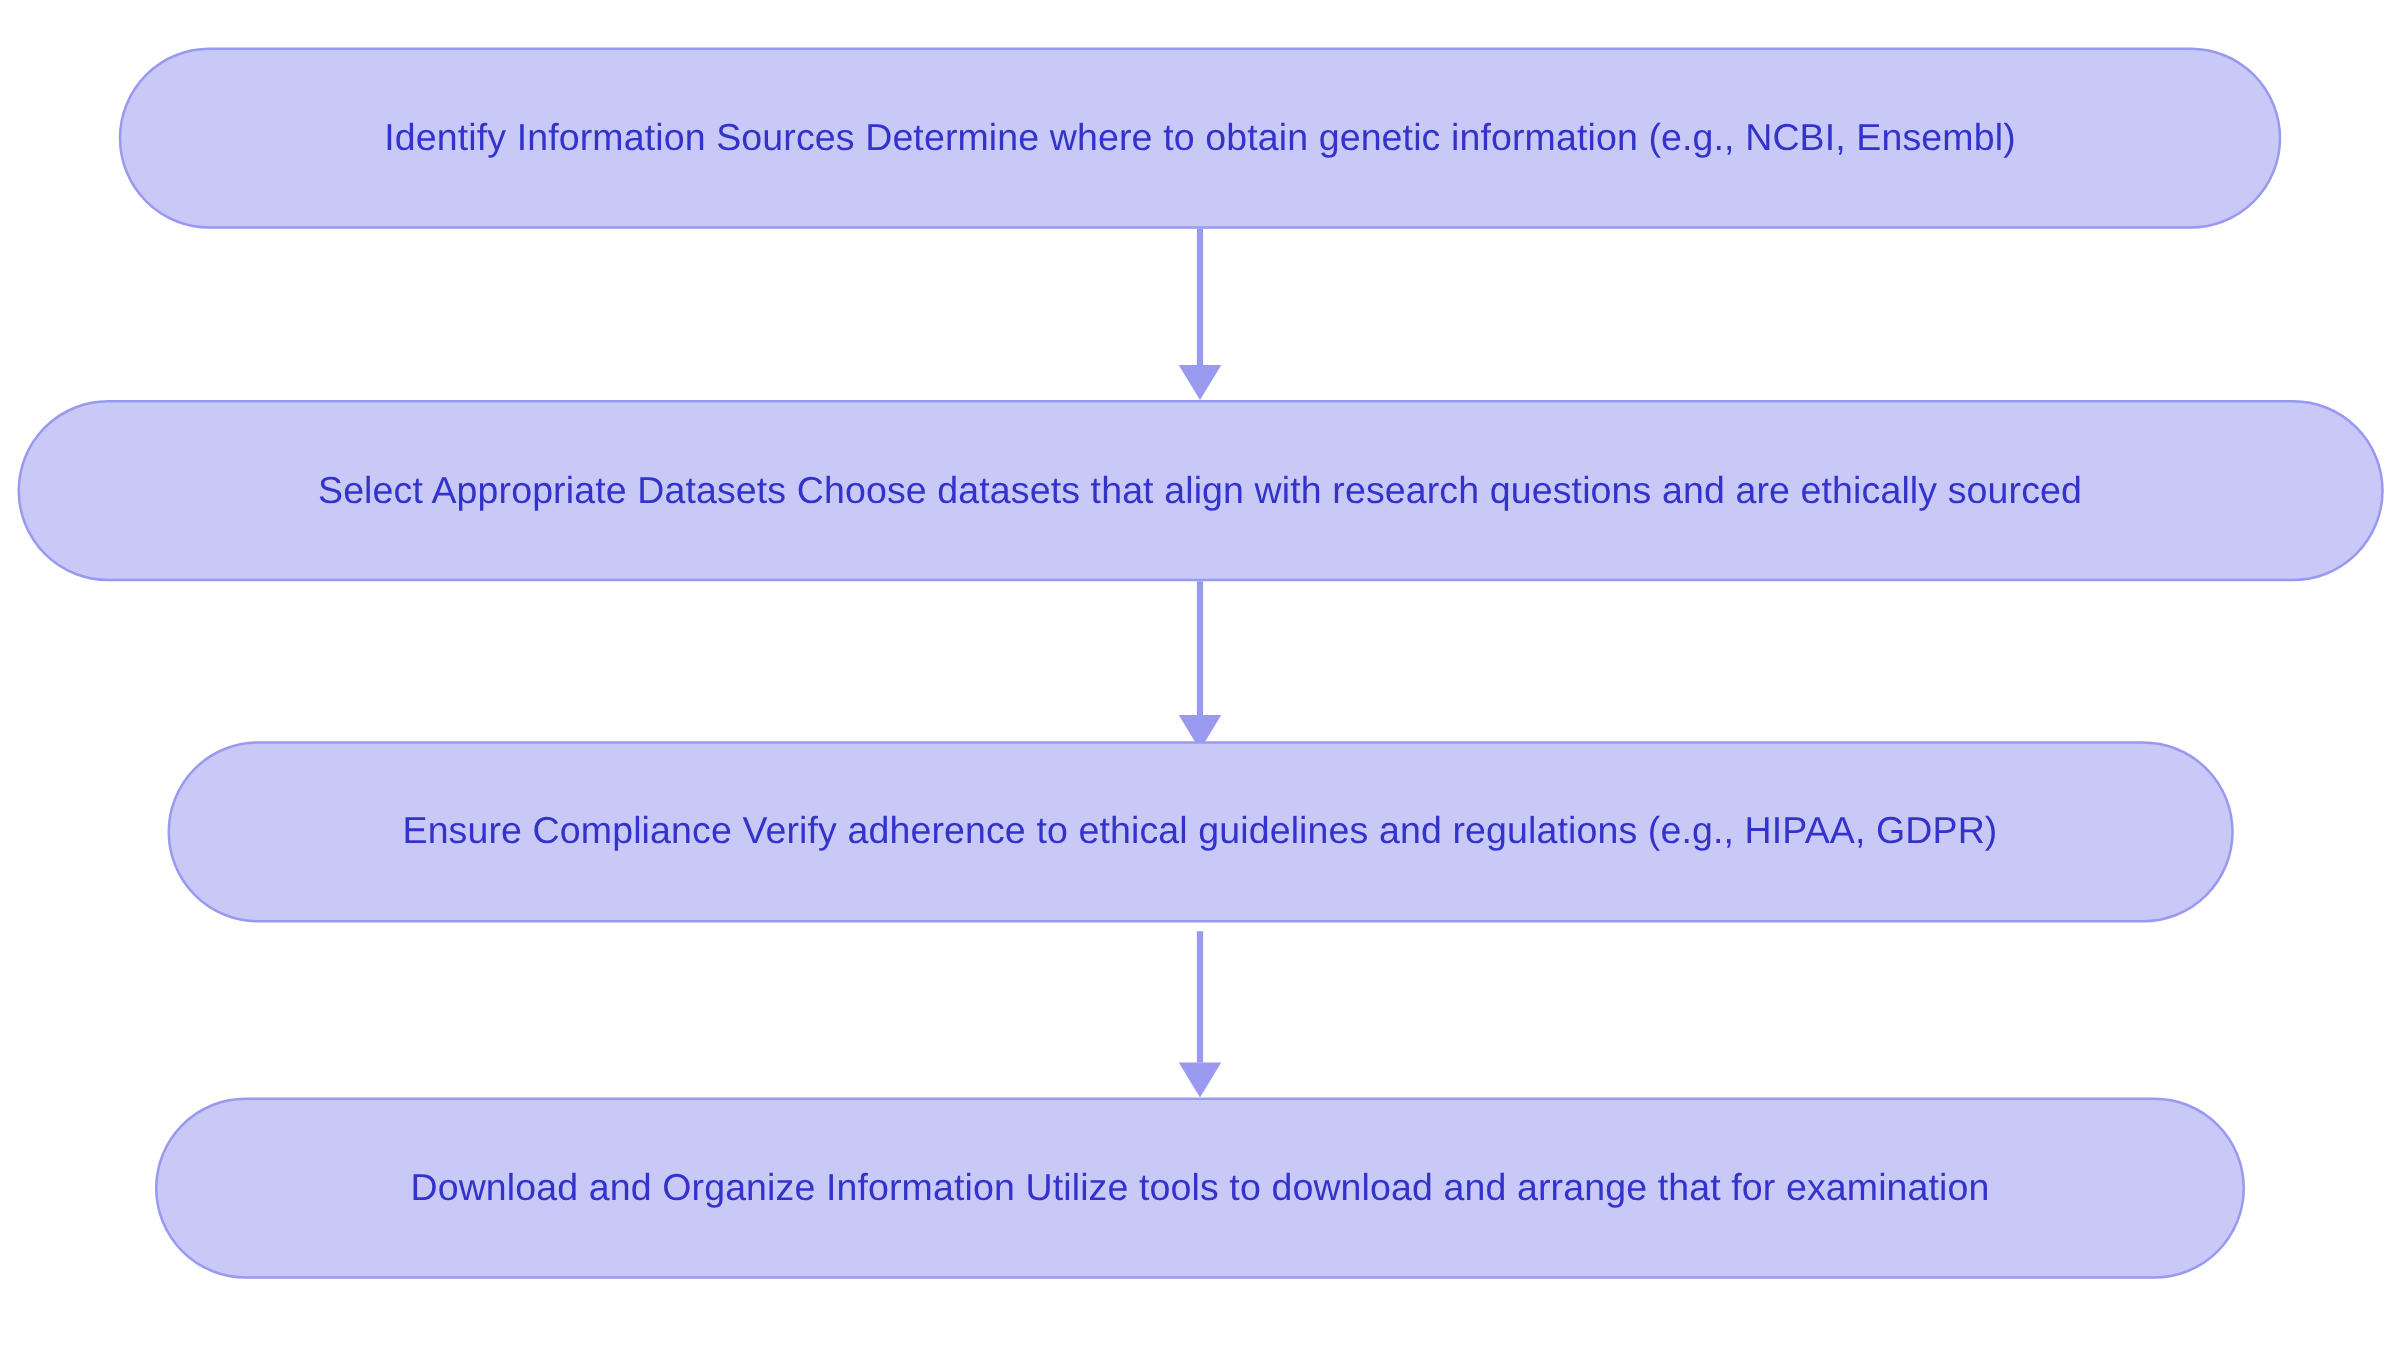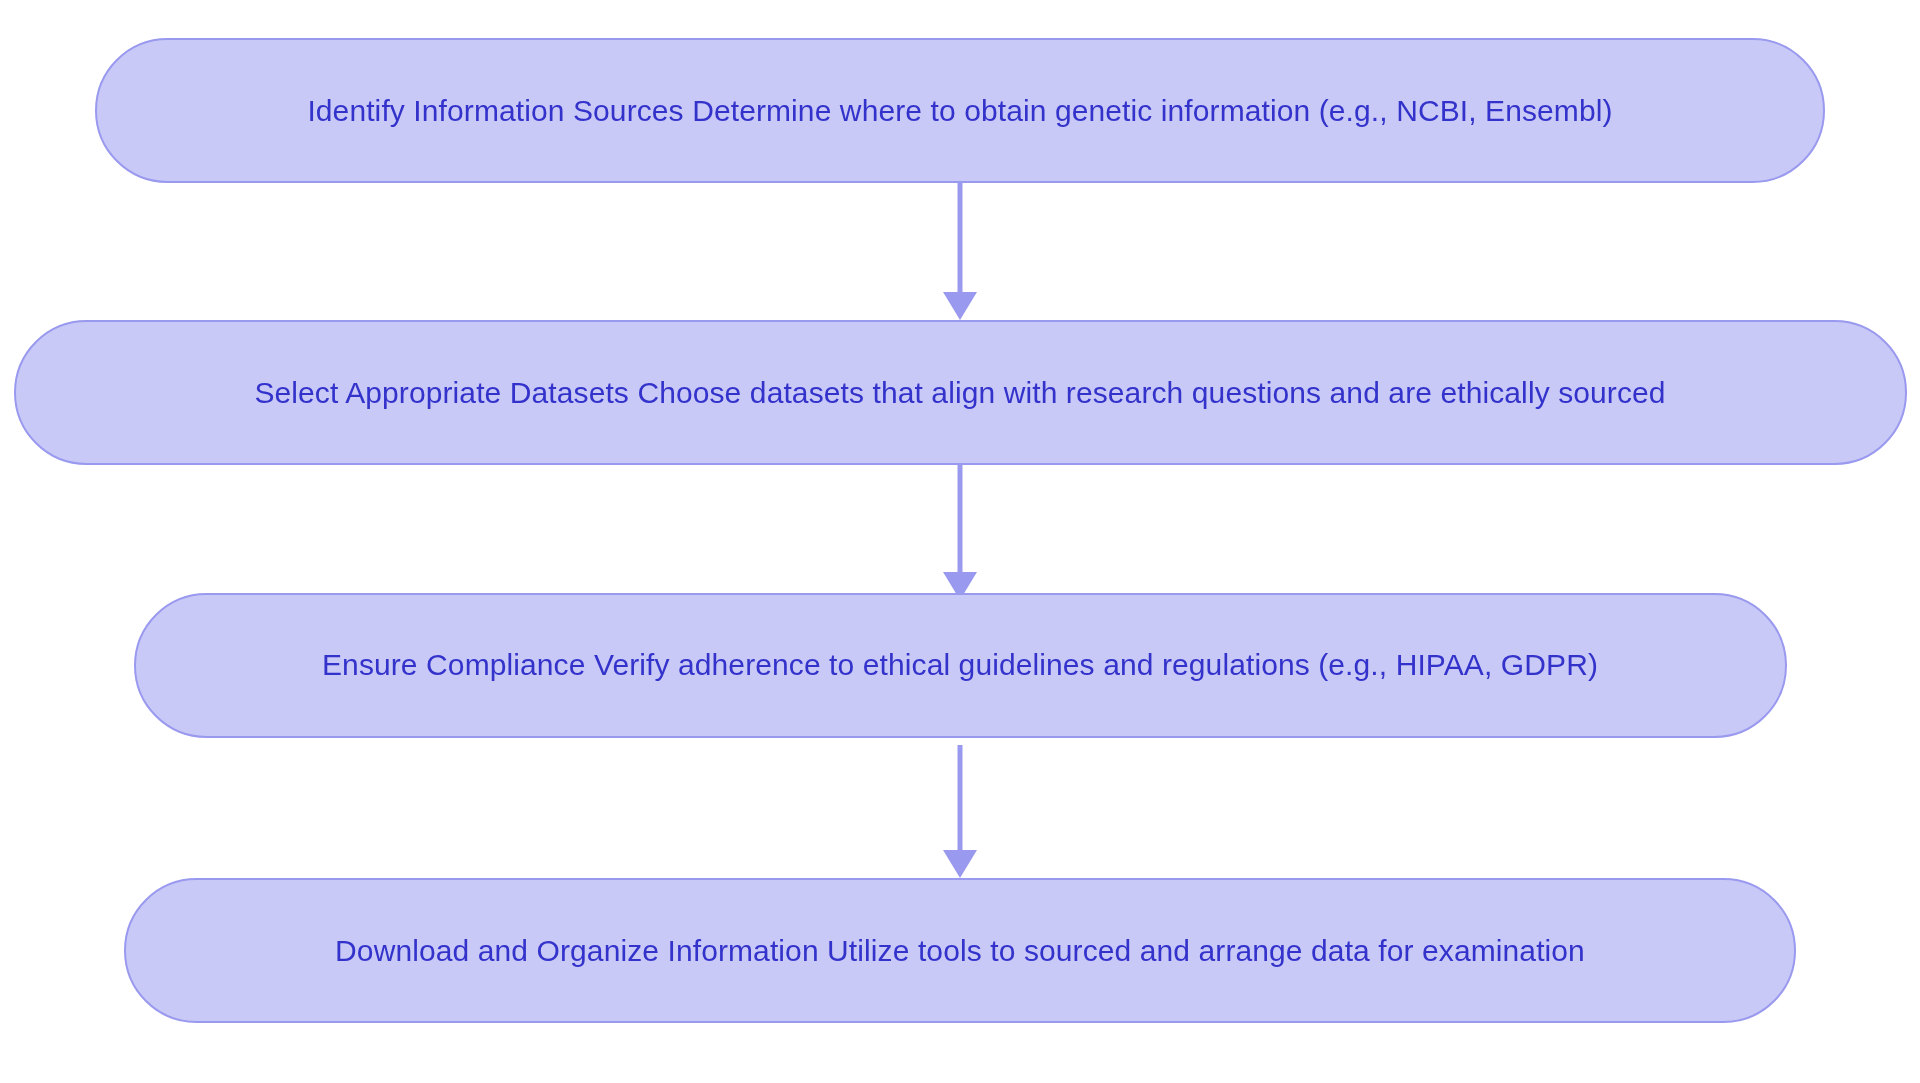--- a/index.html
+++ b/index.html
@@ -129,17 +129,17 @@
     </div>
   </div>
 
   <div class="connector c2">
     <div class="line"></div>
     <div class="head"></div>
   </div>
 
   <div class="node-row r3">
     <div class="node n3">
-      <span class="node-label">Download and Organize Information Utilize tools to sourced and arrange data for examination</span>
+      <span class="node-label">Download and Organize Information Utilize tools to download and arrange that for examination</span>
     </div>
   </div>
 
 </div>
 
 </body></html>

